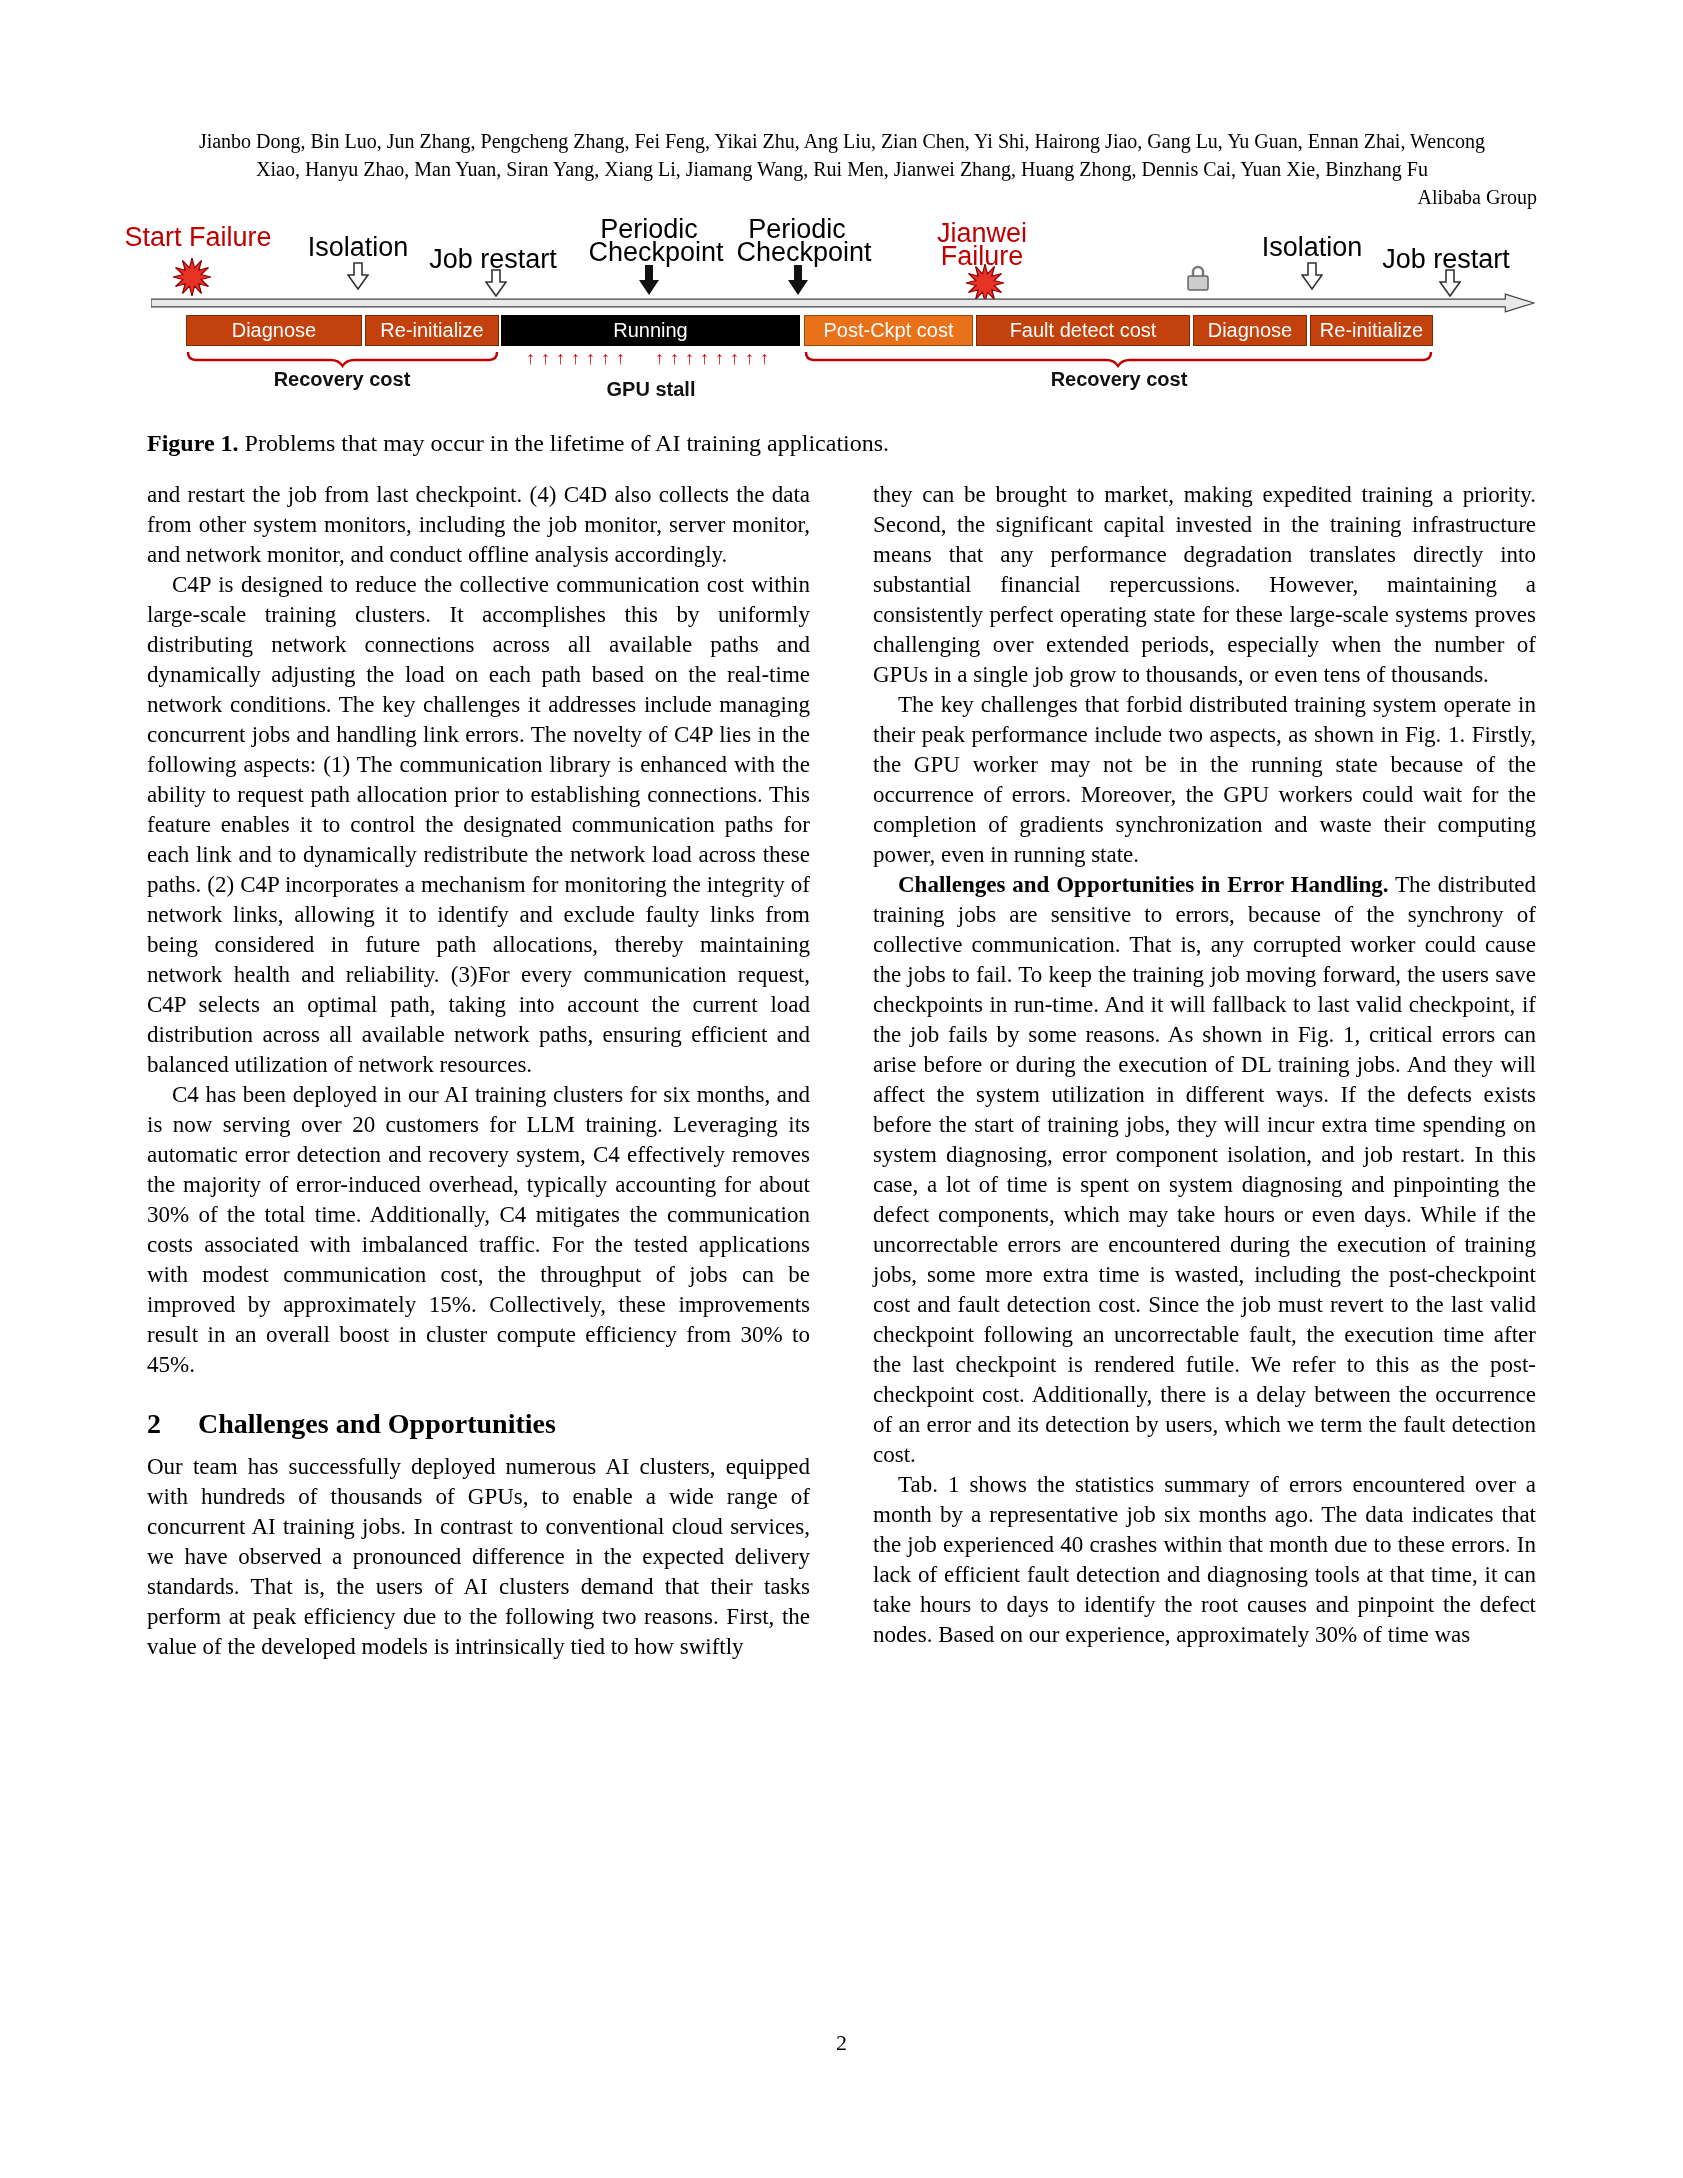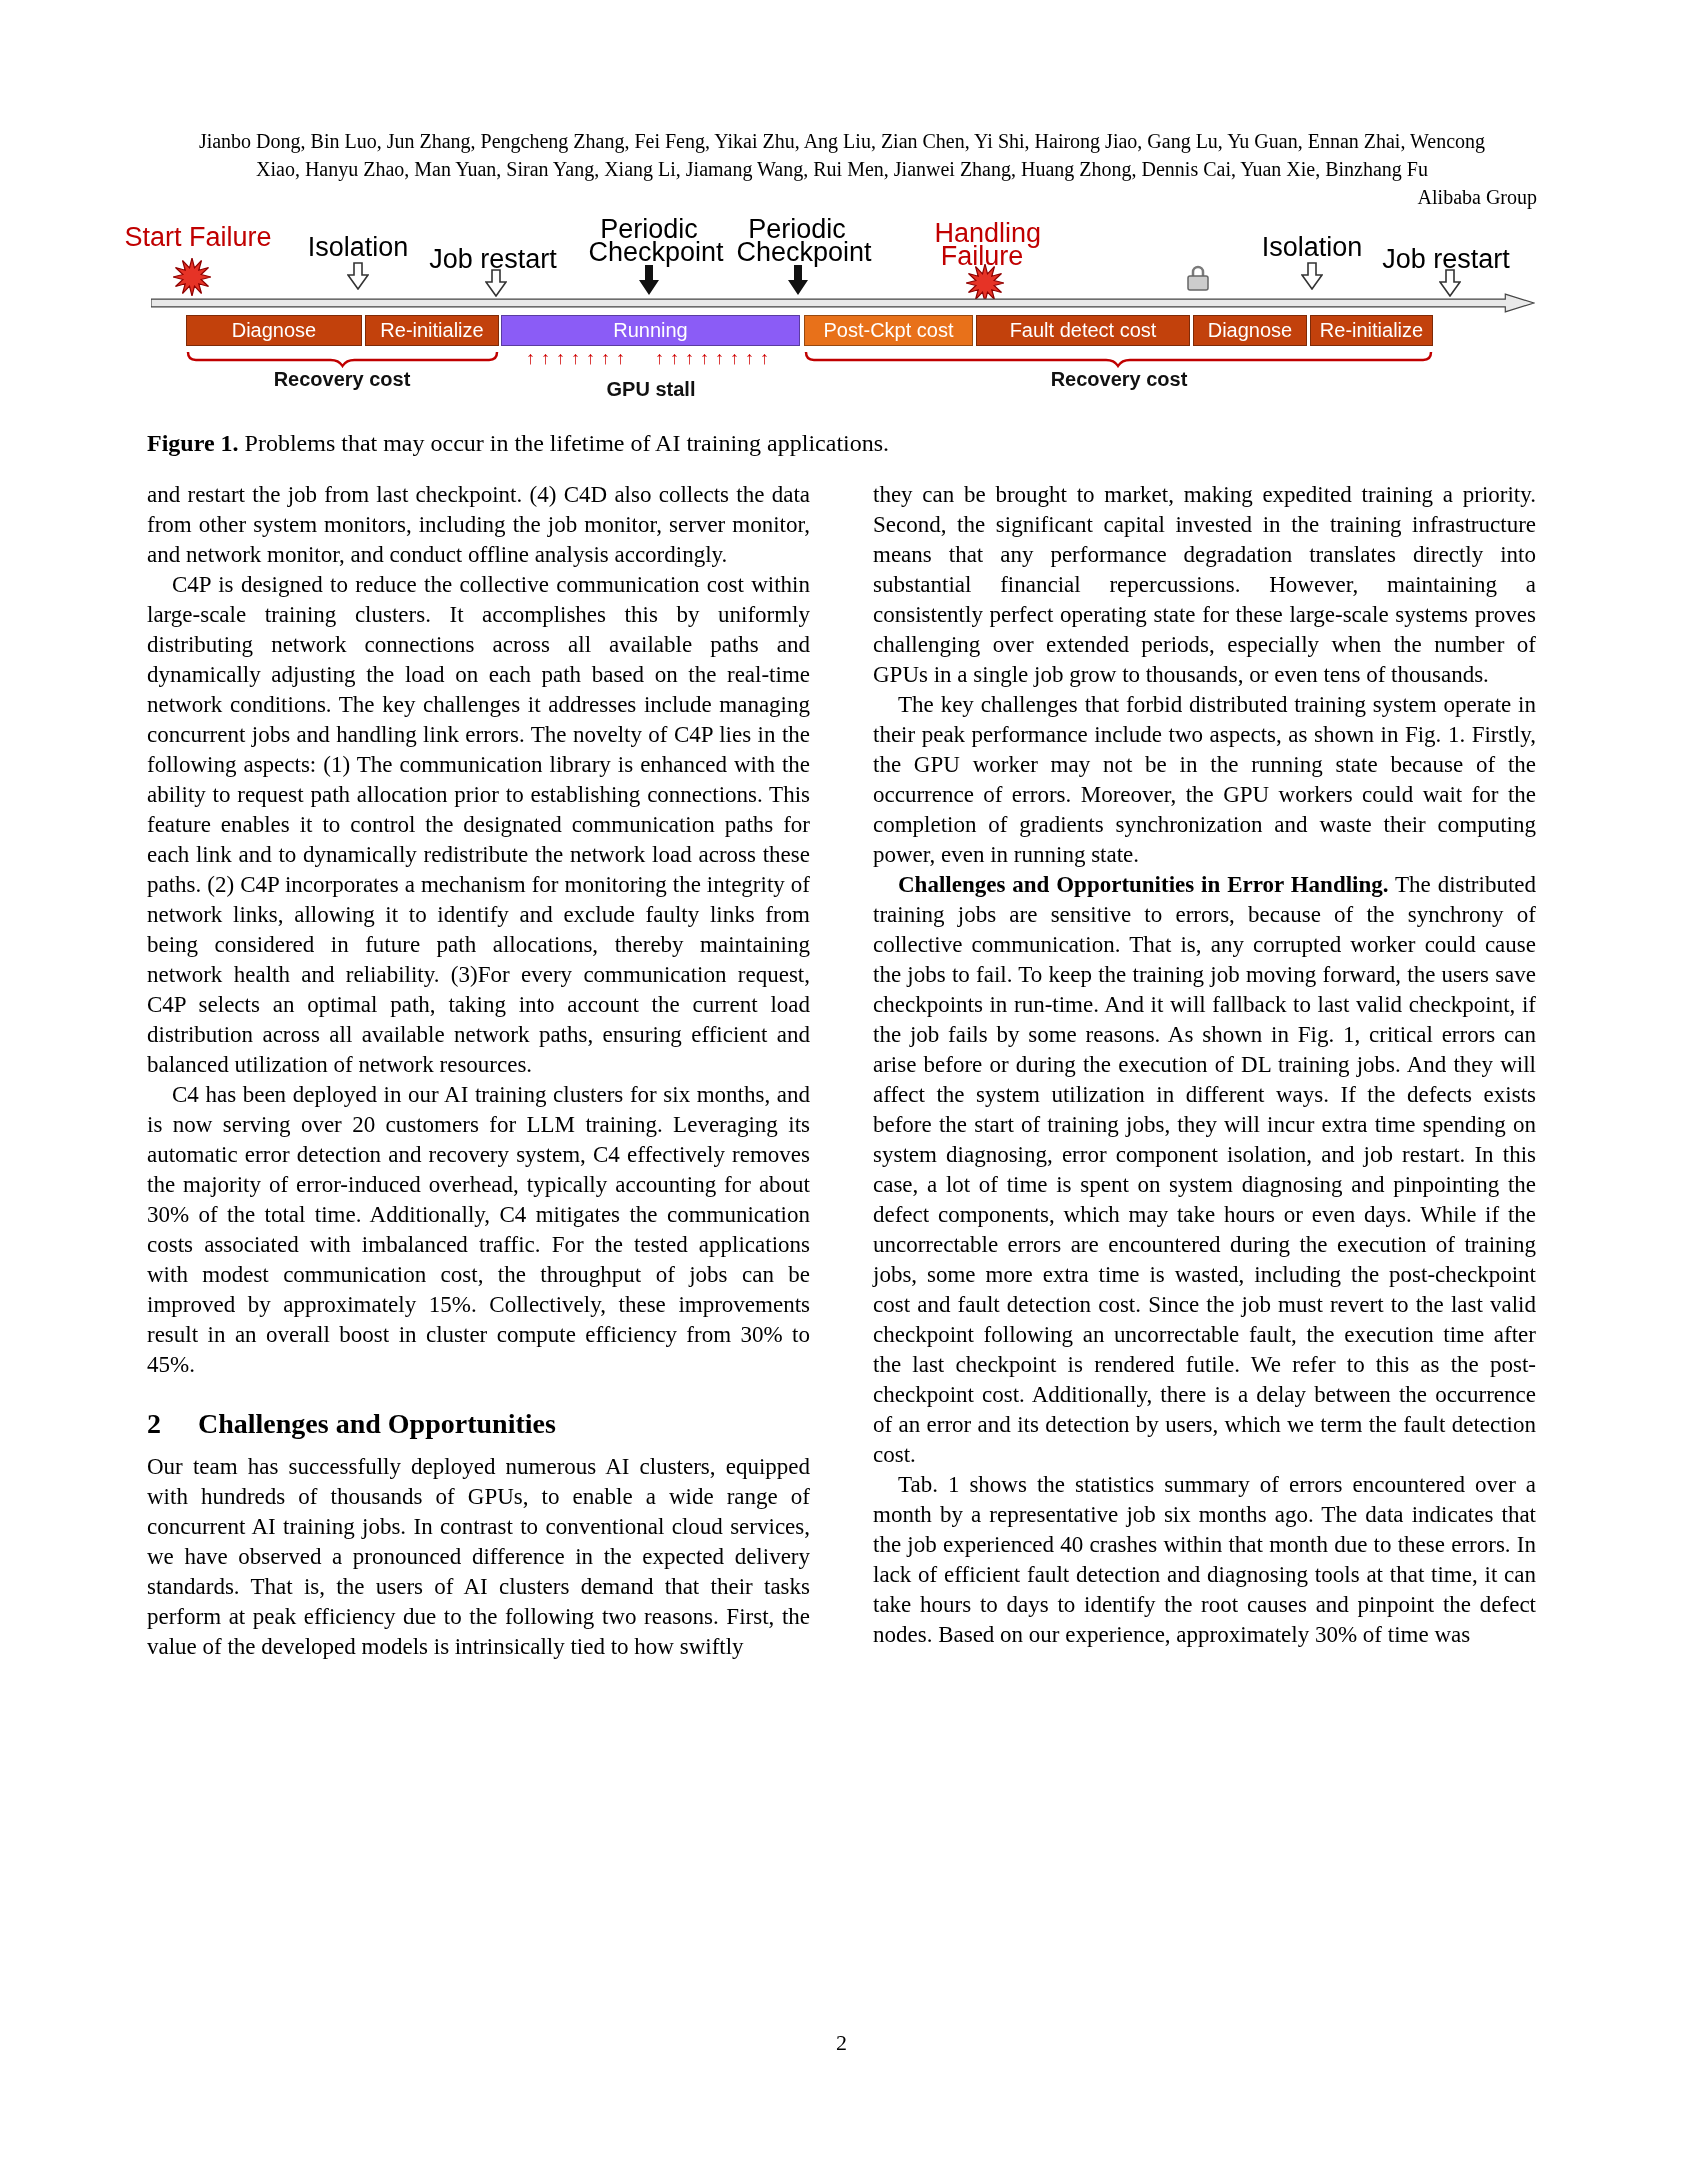--- a/index.html
+++ b/index.html
@@ -28,21 +28,21 @@
   }
   .fl.two { white-space:normal; }
   .red { color:#c00000; }
   .ficon { position:absolute; }
   .fbox {
     position:absolute; top:101px; height:31px; color:#fff; font-size:20px;
     display:flex; align-items:center; justify-content:center;
     border:1px solid rgba(0,0,0,0.35); white-space:nowrap;
   }
   .bred    { background:#c2410c; }
-  .bgreen  { background:#8b5cf6; }
+  .bgreen  { background:#000000; }
   .borange { background:#e8711a; }
   .ann {
     position:absolute; transform:translateX(-50%); font-weight:bold;
     font-size:20px; color:#111; white-space:nowrap;
   }
   .stallrow {
     position:absolute; left:354px; top:133px; width:299px;
     display:flex; justify-content:center; gap:24px;
   }
   .stallrow span {
@@ -90,21 +90,21 @@
     <div class="affil">Alibaba Group</div>
   </header>
 
   <div class="fig">
 
     <div class="fl red" style="left:51px;top:12px;">Start Failure</div>
     <div class="fl" style="left:211px;top:22px;">Isolation</div>
     <div class="fl" style="left:346px;top:34px;">Job restart</div>
     <div class="fl two" style="left:502px;top:4px;width:121px;">Periodic Checkpoint</div>
     <div class="fl two" style="left:650px;top:4px;width:121px;">Periodic Checkpoint</div>
-    <div class="fl two red" style="left:835px;top:8px;width:95px;">Handling Failure</div>
+    <div class="fl two red" style="left:835px;top:8px;width:95px;">Jianwei Failure</div>
     <div class="fl" style="left:1165px;top:22px;">Isolation</div>
     <div class="fl" style="left:1299px;top:34px;">Job restart</div>
 
     <svg class="ficon" style="left:26px;top:44px;" width="38" height="38" viewBox="0 0 32 32">
       <polygon points="32,16 23.7,18.1 29.9,24 21.7,21.7 24,29.9 18.1,23.7 16,32 13.9,23.7 8,29.9 10.3,21.7 2.1,24 8.3,18.1 0,16 8.3,13.9 2.1,8 10.3,10.3 8,2.1 13.9,8.3 16,0 18.1,8.3 24,2.1 21.7,10.3 29.9,8 23.7,13.9" fill="#e63326" stroke="#8f0000" stroke-width="1"></polygon>
     </svg>
     <svg class="ficon" style="left:200px;top:48px;" width="22" height="28" viewBox="0 0 22 28">
       <polygon points="7,1 15,1 15,13 21,13 11,27 1,13 7,13" fill="#fff" stroke="#333" stroke-width="1.6"></polygon>
     </svg>
     <svg class="ficon" style="left:338px;top:55px;" width="22" height="28" viewBox="0 0 22 28">

